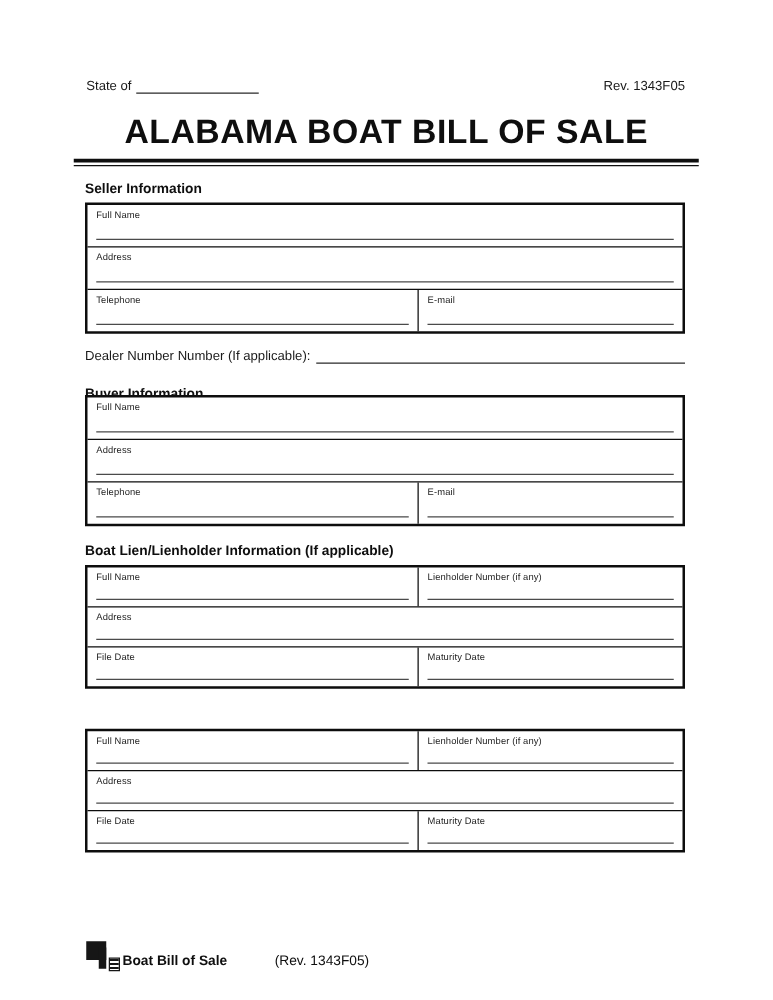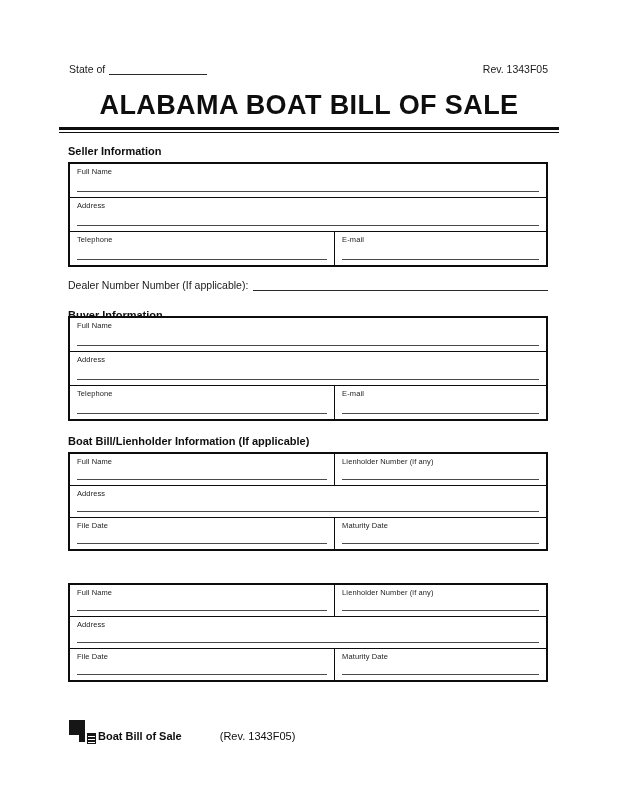--- a/index.html
+++ b/index.html
@@ -37,21 +37,21 @@
   .fcell.c-left{flex:0 0 49.6%;border-right:1.5px solid #0d0d0d;}
   .flabel{position:absolute;top:3px;left:7px;font-size:7.5px;letter-spacing:.1px;color:#1d1d1d;white-space:nowrap;}
   .fline{position:absolute;bottom:5px;left:7px;right:7px;border-bottom:1.4px solid #4a4a4a;}
 
   
   .inline-row{position:absolute;left:68px;right:70px;display:flex;align-items:flex-end;font-size:10.5px;color:#1a1a1a;}
   .dealer{top:278px;}
   .fill-line{flex:1;margin-left:5px;height:12px;border-bottom:1.3px solid #2a2a2a;}
 
   
-  .footer{position:absolute;top:719px;left:69px;display:flex;align-items:flex-end;font-size:11px;color:#0e0e0e;}
+  .footer{position:absolute;top:752px;left:69px;display:flex;align-items:flex-end;font-size:11px;color:#0e0e0e;}
   .logo{position:relative;width:27px;height:25px;margin-right:2px;flex:0 0 auto;}
   .logo .big{position:absolute;left:0;top:1px;width:16px;height:15px;background:#161616;}
   .logo .bar{position:absolute;left:10px;top:6px;width:6px;height:17px;background:#161616;}
   .logo .doc{position:absolute;left:18px;top:14px;width:7px;height:9px;border:1px solid #161616;background:repeating-linear-gradient(#161616 0 1.6px,#ffffff 1.6px 3.2px);}
   .footer .bold{font-weight:700;margin-bottom:2px;white-space:nowrap;}
   .footer .rev{margin-left:4px;margin-bottom:2px;white-space:nowrap;padding-left:34px;}
 </style>
 </head>
 <body>
 
@@ -121,21 +121,21 @@
         <span class="flabel">Telephone</span>
         <span class="fline"></span>
       </div>
       <div class="fcell">
         <span class="flabel">E-mail</span>
         <span class="fline"></span>
       </div>
     </div>
   </div>
 
-  <div class="heading h-boat">Boat Bill/Lienholder Information (If applicable)</div>
+  <div class="heading h-boat">Boat Lien/Lienholder Information (If applicable)</div>
   <div class="ftable t-boat">
     <div class="frow">
       <div class="fcell c-left">
         <span class="flabel">Full Name</span>
         <span class="fline"></span>
       </div>
       <div class="fcell">
         <span class="flabel">Lienholder Number (if any)</span>
         <span class="fline"></span>
       </div>

